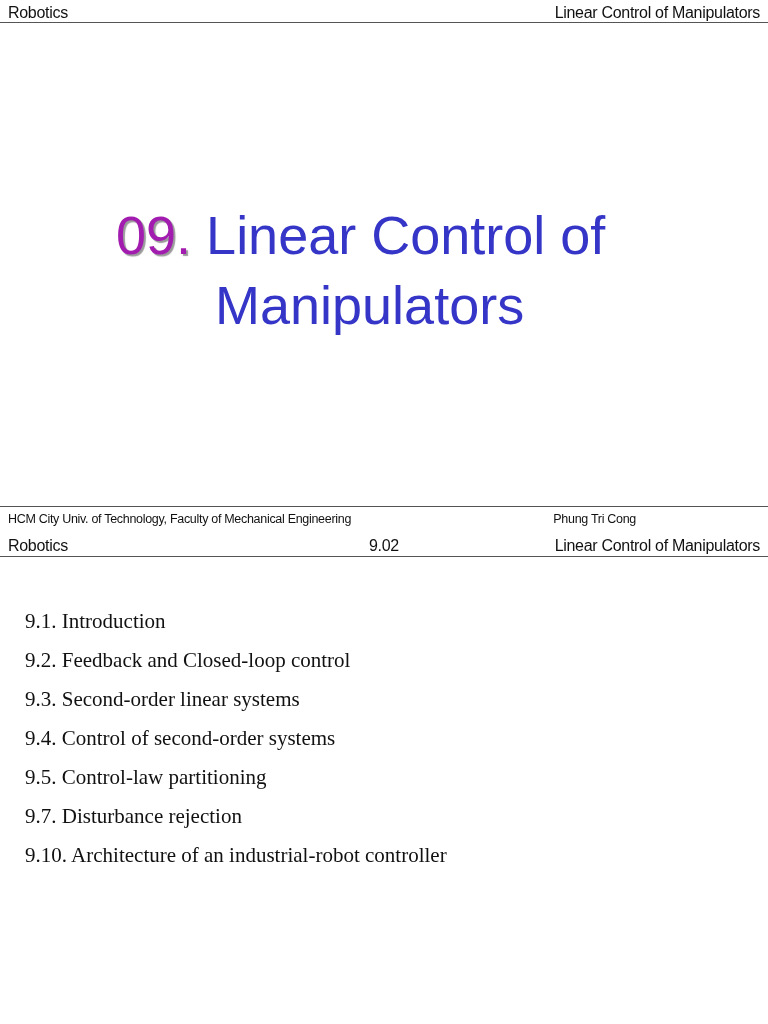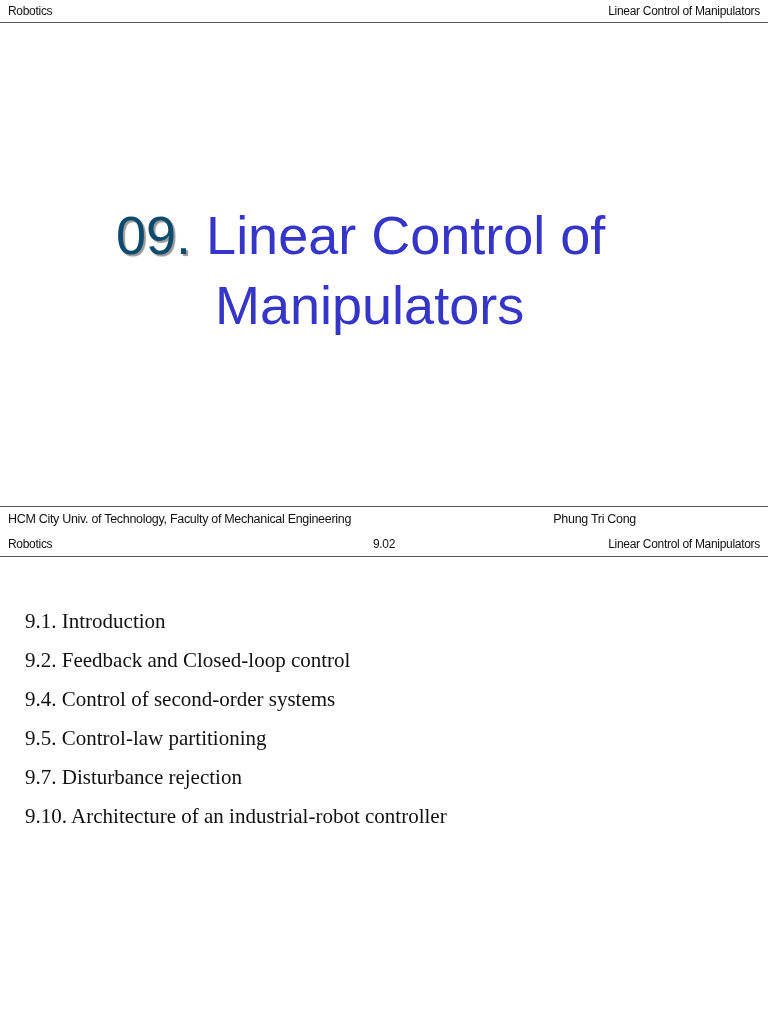--- a/index.html
+++ b/index.html
@@ -1,32 +1,32 @@
 <!DOCTYPE html>
 <html><head>
   <meta charset="utf-8">
   <style>
     html, body { margin: 0; padding: 0; background: #ffffff; }
     body { width: 768px; height: 1024px; position: relative; overflow: hidden; }
     .hdr {
       position: absolute; left: 0; width: 768px; height: 22px;
-      font-family: "Liberation Sans", sans-serif; font-size: 12px; color: #111;
+      font-family: "Liberation Sans", sans-serif; font-size: 16px; color: #111;
       letter-spacing: -0.3px;
     }
     .hdr .l { position: absolute; left: 8px; top: 4px; }
     .hdr .c { position: absolute; left: 0; right: 0; top: 4px; text-align: center; }
     .hdr .r { position: absolute; right: 8px; top: 4px; }
     .rule { position: absolute; left: 0; width: 768px; height: 0; border-top: 1.5px solid #555; }
     .title-block {
       position: absolute; left: 0; width: 768px; top: 200px;
       font-family: "Liberation Sans", sans-serif; font-size: 54px; color: #3535c8;
       line-height: 70px;
     }
     .title-line1 { position: absolute; left: 116px; top: 0; white-space: nowrap; }
-    .title-num { text-shadow: 2px 2px 1px #9a9a9a; color: #0c4a6e; }
+    .title-num { text-shadow: 2px 2px 1px #9a9a9a; color: #a21caf; }
     .title-line2 { position: absolute; left: 215px; top: 70px; white-space: nowrap; }
     .footer {
       position: absolute; left: 0; width: 648px; top: 507px; height: 24px;
       font-family: "Liberation Sans", sans-serif; font-size: 12.5px; color: #111;
       letter-spacing: -0.3px;
     }
     .footer .l { position: absolute; left: 8px; top: 5px; }
     .footer .r { position: absolute; right: 12px; top: 5px; }
     .toc {
       position: absolute; left: 25px; top: 603px; margin: 0; padding: 0; list-style: none;
@@ -60,17 +60,18 @@
 <div class="hdr" style="top:533px;">
   <span class="l">Robotics</span>
   <span class="c">9.02</span>
   <span class="r">Linear Control of Manipulators</span>
 </div>
 <div class="rule" style="top:556px;"></div>
 
 <ul class="toc">
   <li>9.1. Introduction</li>
   <li>9.2. Feedback and Closed-loop control</li>
+  <li>9.3. Second-order linear systems</li>
   <li>9.4. Control of second-order systems</li>
   <li>9.5. Control-law partitioning</li>
   <li>9.7. Disturbance rejection</li>
   <li>9.10. Architecture of an industrial-robot controller</li>
 </ul>
 
 </body></html>

